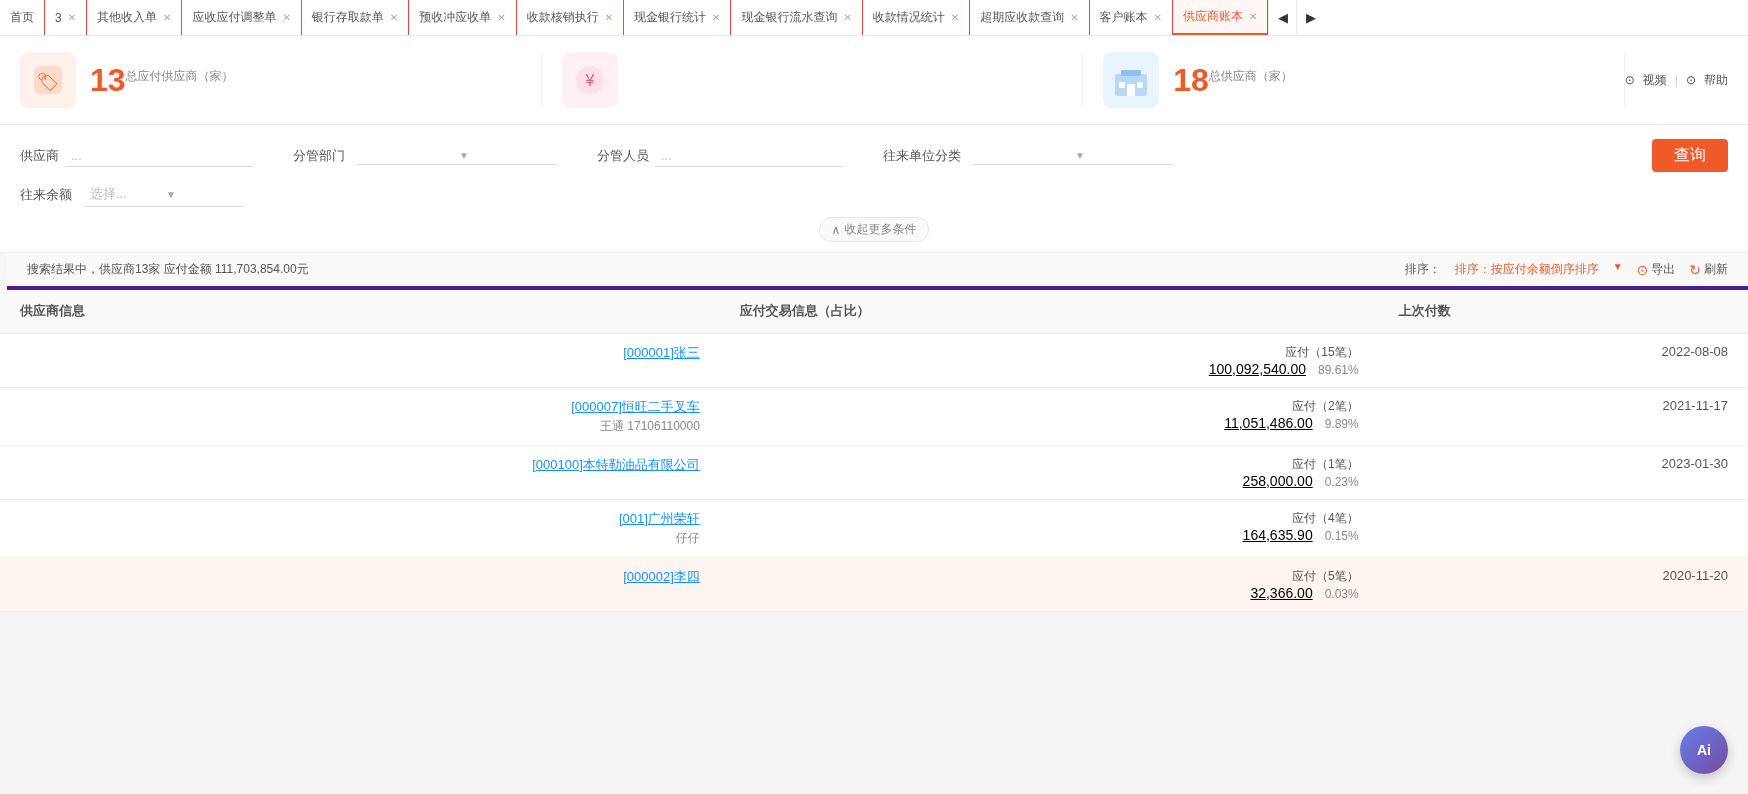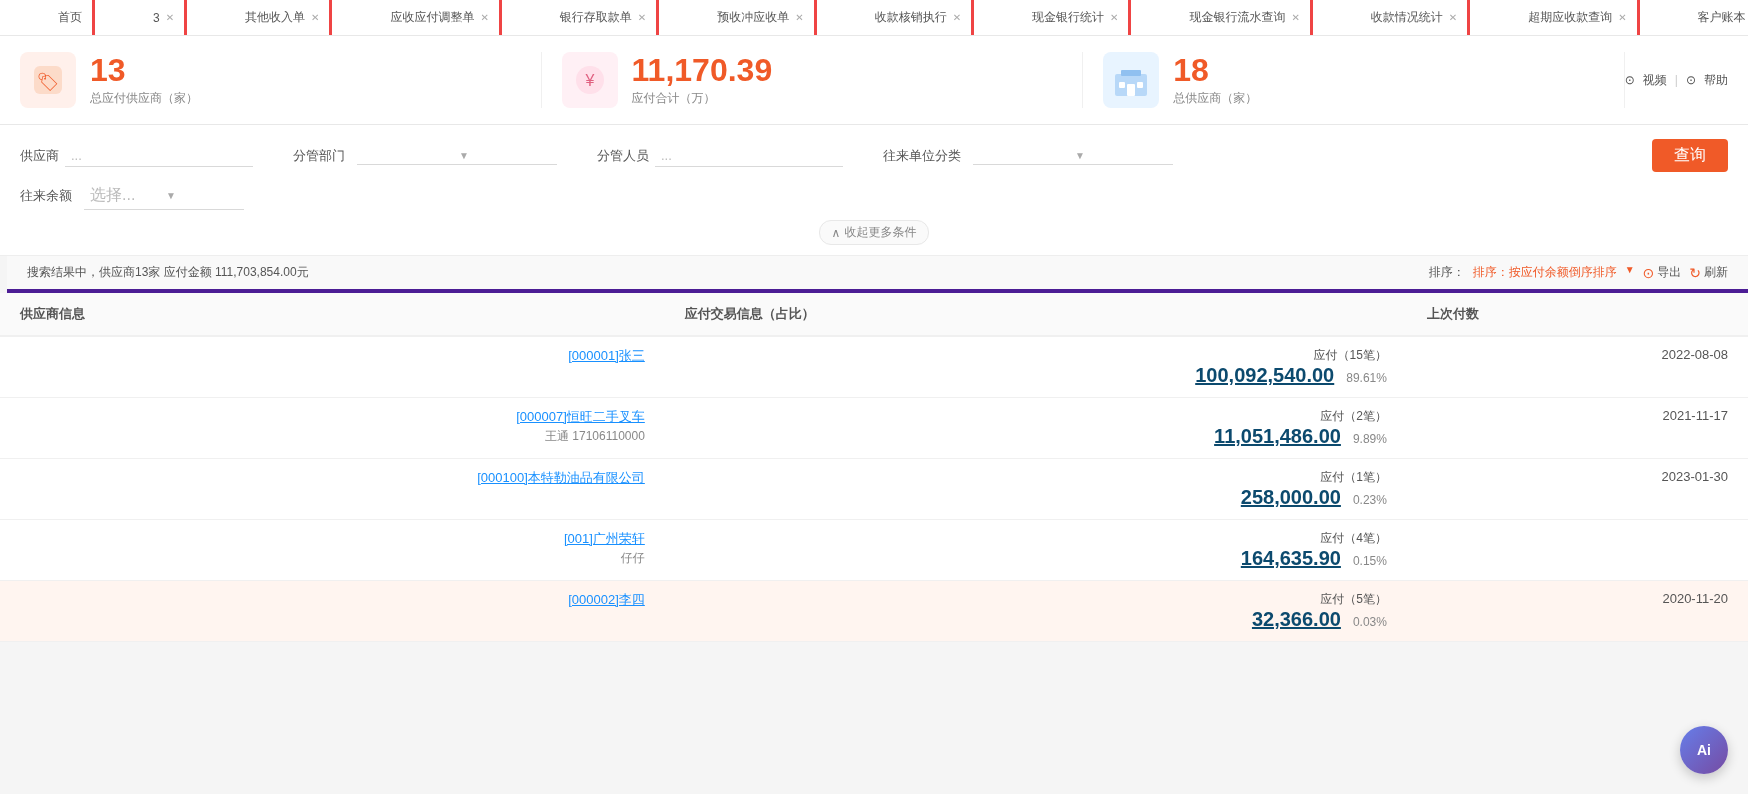--- a/index.html
+++ b/index.html
@@ -1,73 +1,73 @@
 <!DOCTYPE html>
 <html><head>
   <meta charset="utf-8">
   <style>
     * { box-sizing: border-box; margin: 0; padding: 0; }
     body { font-family: "Microsoft YaHei", "PingFang SC", Arial, sans-serif; font-size: 13px; background: #f5f5f5; color: #333; overflow-x: hidden; }
 
     
     .top-nav { display: flex; align-items: center; background: #fff; border-bottom: 1px solid #e8e8e8; height: 36px; overflow: hidden; }
-    .nav-item { display: flex; align-items: center; padding: 16px 10px; height: 100%; border-right: 3px solid #ef4444; white-space: nowrap; cursor: pointer; font-size: 12px; color: #555; margin-left: 48px; }
+    .nav-item { display: flex; align-items: center; padding: 16px 10px; height: 100%; border-right: 1px solid #ef4444; white-space: nowrap; cursor: pointer; font-size: 12px; color: #555; }
     .nav-item.active { background: #fff7f5; color: #f05a28; border-bottom: 2px solid #f05a28; justify-content: flex-end; }
     .nav-item .close-x { margin-left: 6px; color: #aaa; font-size: 10px; }
     .nav-arrow { width: 28px; height: 36px; display: flex; align-items: center; justify-content: center; cursor: pointer; background: #fff; border-left: 1px solid #e8e8e8; }
 
     
     .summary-bar { display: flex; background: #fff; border-bottom: 1px solid #e8e8e8; padding: 16px 20px; gap: 0; }
     .summary-card { display: flex; align-items: center; gap: 14px; flex: 1; border-right: 1px solid #f0f0f0; padding: 0 20px; }
     .summary-card:first-child { padding-left: 0; }
     .summary-card:last-child { border-right: none; }
     .card-icon { width: 56px; height: 56px; border-radius: 8px; display: flex; align-items: center; justify-content: center; font-size: 28px; flex-shrink: 0; }
     .card-icon.orange { background: #fff0eb; }
     .card-icon.pink { background: #fff0f5; }
     .card-icon.blue { background: #e8f4ff; }
-    .card-info { display: flex; flex-direction: column; }
+    .card-info { display: flex; flex-direction: row; }
     .card-number { font-size: 32px; font-weight: bold; color: #f05a28; line-height: 1; }
     .card-label { font-size: 12px; color: #888; margin-top: 4px; }
     .top-right-links { display: flex; align-items: center; gap: 8px; font-size: 12px; color: #555; margin-left: auto; white-space: nowrap; }
     .top-right-links span { cursor: pointer; color: #555; }
     .top-right-links .divider { color: #ccc; }
 
     
     .search-area { background: #fff; padding: 14px 20px 10px; border-bottom: 1px solid #eee; }
     .search-row { display: flex; align-items: center; gap: 12px; margin-bottom: 10px; }
     .search-field { display: flex; align-items: center; gap: 6px; }
     .search-field label { white-space: nowrap; color: #555; font-size: 13px; }
     .search-input { border: none; border-bottom: 1px solid #d9d9d9; padding: 3px 6px; min-width: 160px; font-size: 13px; outline: none; color: #333; }
     .search-input::placeholder { color: #bbb; }
     .search-select { display: flex; align-items: center; border-bottom: 1px solid #d9d9d9; min-width: 200px; padding: 3px 6px; gap: 4px; cursor: pointer; }
-    .search-select span { flex: 1; color: #bbb; font-size: 16px; }
+    .search-select span { flex: 1; color: #bbb; font-size: 13px; }
     .search-select .arrow { color: #aaa; font-size: 10px; }
     .btn-query { background: #f05a28; color: #fff; border: none; padding: 6px 22px; border-radius: 4px; cursor: pointer; font-size: 16px; margin-left: auto; }
     .collapse-row { display: flex; justify-content: center; margin-top: 4px; }
     .collapse-btn { display: flex; align-items: center; gap: 4px; font-size: 12px; color: #888; cursor: pointer; border: 1px solid #e8e8e8; padding: 3px 12px; border-radius: 12px; background: #fafafa; }
 
     
     .results-bar { display: flex; align-items: center; justify-content: space-between; padding: 8px 20px; background: #f9f9f9; border-bottom: 4px solid #4c1d95; font-size: 12px; color: #555; margin-left: 7px; }
-    .results-right { display: flex; align-items: flex-start; gap: 8px; }
+    .results-right { display: flex; align-items: flex-start; gap: 14px; }
     .results-right .sort-value { color: #f05a28; cursor: pointer; }
     .results-right .action-btn { display: flex; align-items: center; gap: 3px; cursor: pointer; color: #555; }
     .results-right .action-btn .icon { color: #f05a28; font-size: 14px; }
 
     
     .table-container { background: #fff; overflow: auto; }
     .data-table { width: 100%; border-collapse: collapse; }
     .data-table thead tr { background: #fafafa; border-bottom: 2px solid #f0f0f0; }
     .data-table thead th { padding: 12px 20px; text-align: left; font-weight: 600; font-size: 13px; color: #555; white-space: nowrap; }
     .data-table tbody tr { border-bottom: 1px solid #f0f0f0; }
     .data-table tbody tr.highlighted { background: #fff5f0; }
     .data-table tbody td { padding: 10px 20px; vertical-align: top; font-size: 13px; text-align: right; }
     .supplier-name { color: #1890ff; text-decoration: underline; cursor: pointer; font-size: 13px; }
     .supplier-contact { color: #888; font-size: 12px; margin-top: 2px; }
     .payable-label { color: #555; font-size: 12px; }
-    .payable-amount { color: #0c4a6e; font-size: 20px; font-weight: 700; cursor: pointer; text-decoration: underline; }
+    .payable-amount { color: #000000; font-size: 14px; font-weight: 400; cursor: pointer; text-decoration: underline; }
     .payable-pct { color: #888; font-size: 12px; margin-left: 12px; }
     .last-payment { color: #555; font-size: 13px; }
   </style>
 </head>
 <body>
 
 <div class="top-nav">
   <div class="nav-item">
     <span>首页</span>
   </div>
@@ -135,24 +135,20 @@
       <span class="card-number">13</span>
       <span class="card-label">总应付供应商（家）</span>
     </div>
   </div>
   <div class="summary-card">
     <div class="card-icon pink">
       <svg width="36" height="36" viewBox="0 0 36 36">
         <circle cx="18" cy="18" r="14" fill="#ffd0e0" opacity="0.5"></circle>
         <text x="18" y="24" text-anchor="middle" font-size="16" fill="#e06080">¥</text>
       </svg>
-    </div>
-    <div class="card-info">
-      <span class="card-number">11,170.39</span>
-      <span class="card-label">应付合计（万）</span>
     </div>
   </div>
   <div class="summary-card">
     <div class="card-icon blue">
       <svg width="40" height="40" viewBox="0 0 40 40">
         <rect x="4" y="14" width="32" height="22" rx="2" fill="#b8d8f8"></rect>
         <rect x="10" y="10" width="20" height="6" rx="1" fill="#90c0f0"></rect>
         <rect x="8" y="22" width="6" height="6" rx="1" fill="#fff"></rect>
         <rect x="26" y="22" width="6" height="6" rx="1" fill="#fff"></rect>
         <rect x="16" y="24" width="8" height="12" rx="1" fill="#fff"></rect>

